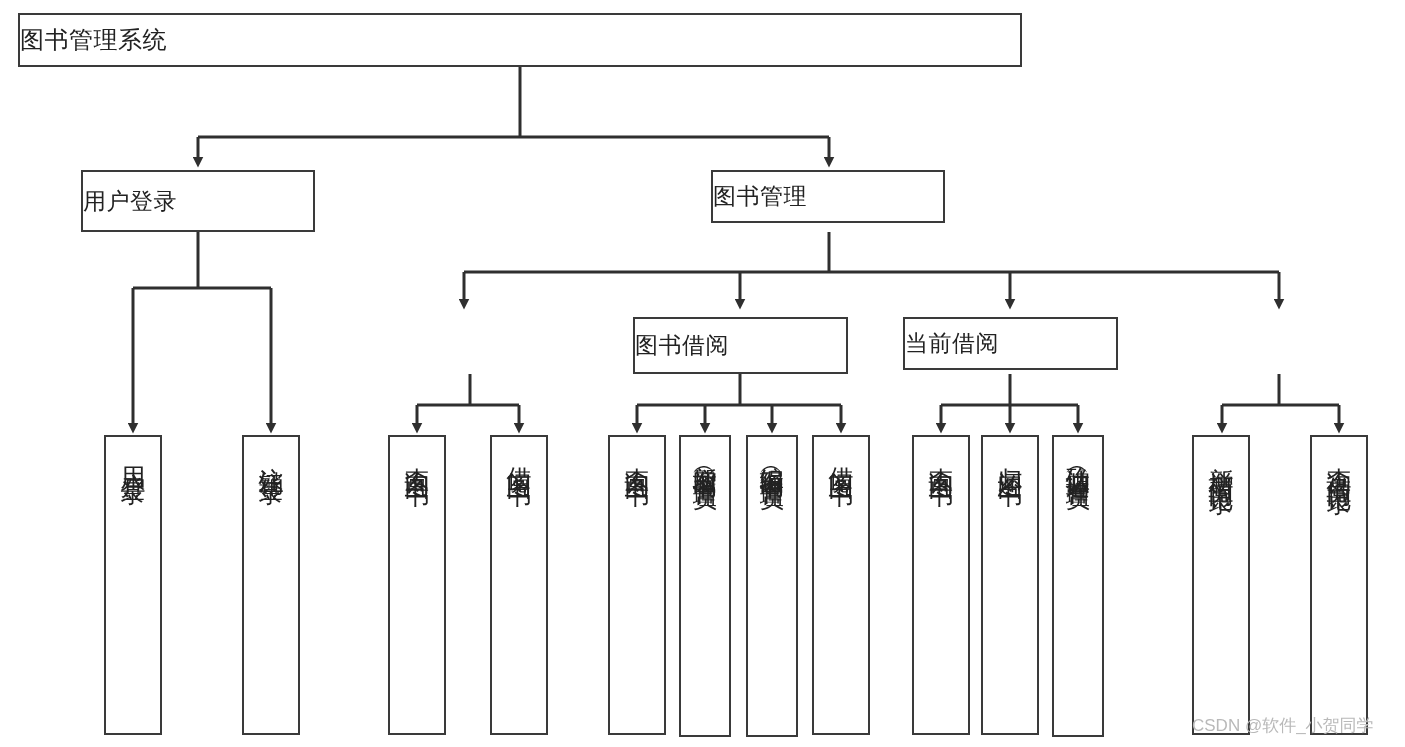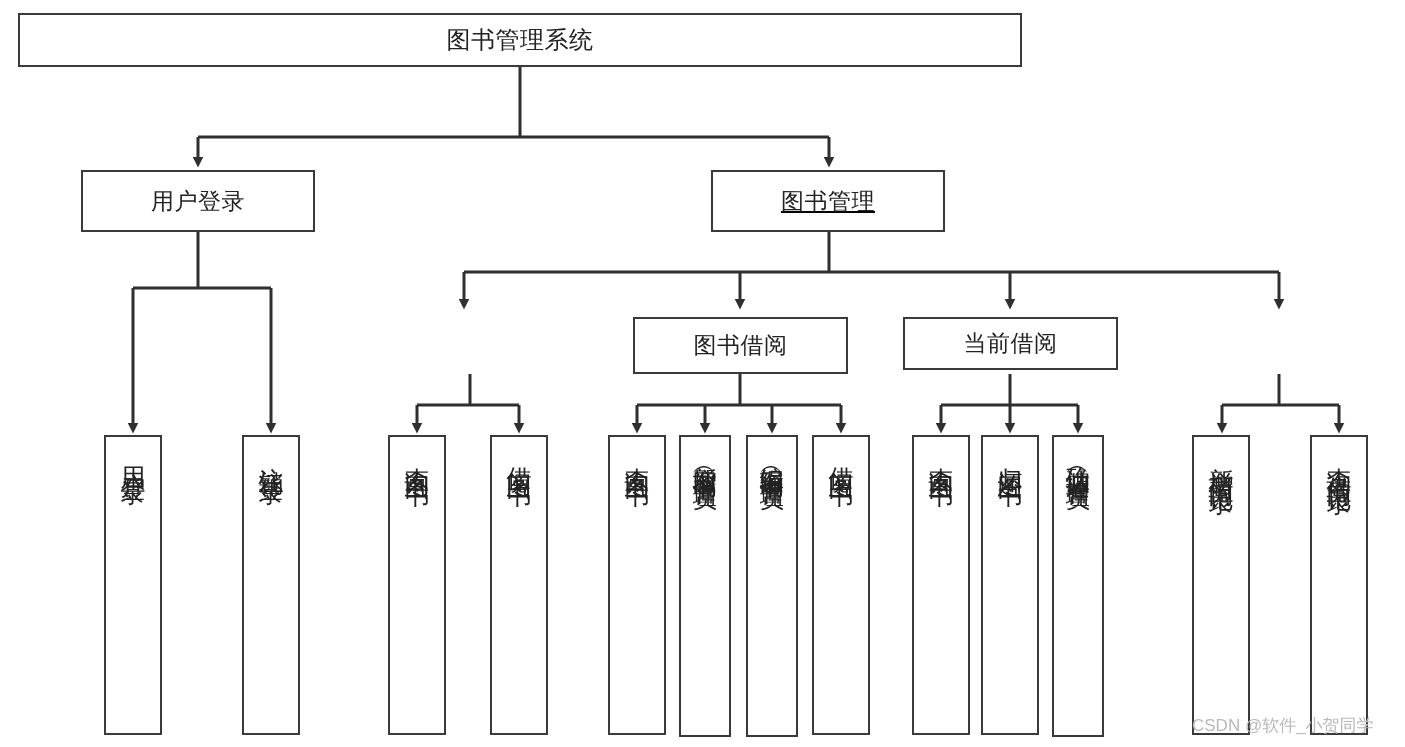--- a/index.html
+++ b/index.html
@@ -1,20 +1,20 @@
 <!DOCTYPE html>
 <html><head>
 <meta charset="utf-8">
 <style>
   html,body{margin:0;padding:0;background:#ffffff;}
   body{font-family:"Liberation Sans","DejaVu Sans",sans-serif;}
   #stage{position:relative;width:1405px;height:747px;background:#fff;overflow:hidden;}
   svg.wires{position:absolute;left:0;top:0;width:1405px;height:747px;pointer-events:none;}
   .node{position:absolute;box-sizing:border-box;background:#fff;border:2.5px solid #3a3a3a;
-        display:flex;align-items:center;justify-content:center;}
+        display:flex;align-items:center;}
   .node .lbl{color:#222;letter-spacing:0.5px;white-space:nowrap;}
   .h-node .lbl{font-size:23px;}
   .root .lbl{font-size:24px;}
   .v-node{padding:10px 0;align-items:flex-start;justify-content:center;}
   .v-node .lbl{
      writing-mode:vertical-rl;
      text-orientation:upright;
      font-size:25px;
      line-height:1.32;
      letter-spacing:5px;
@@ -79,21 +79,21 @@
     </g>
   </svg>
 
   <div class="node root h-node" style="left:18px;top:13px;width:1004px;height:54px;">
     <span class="lbl">图书管理系统</span>
   </div>
 
   <div class="node h-node" style="left:81px;top:170px;width:234px;height:62px;">
     <span class="lbl">用户登录</span>
   </div>
-  <div class="node h-node" style="left:711px;top:170px;width:234px;height:62px;text-decoration:underline;">
+  <div class="node h-node" style="left:711px;top:170px;width:234px;height:53px;">
     <span class="lbl">图书管理</span>
   </div>
 
   <div class="node h-node" style="left:633px;top:317px;width:215px;height:57px;">
     <span class="lbl">图书借阅</span>
   </div>
   <div class="node h-node" style="left:903px;top:317px;width:215px;height:53px;">
     <span class="lbl">当前借阅</span>
   </div>
 

